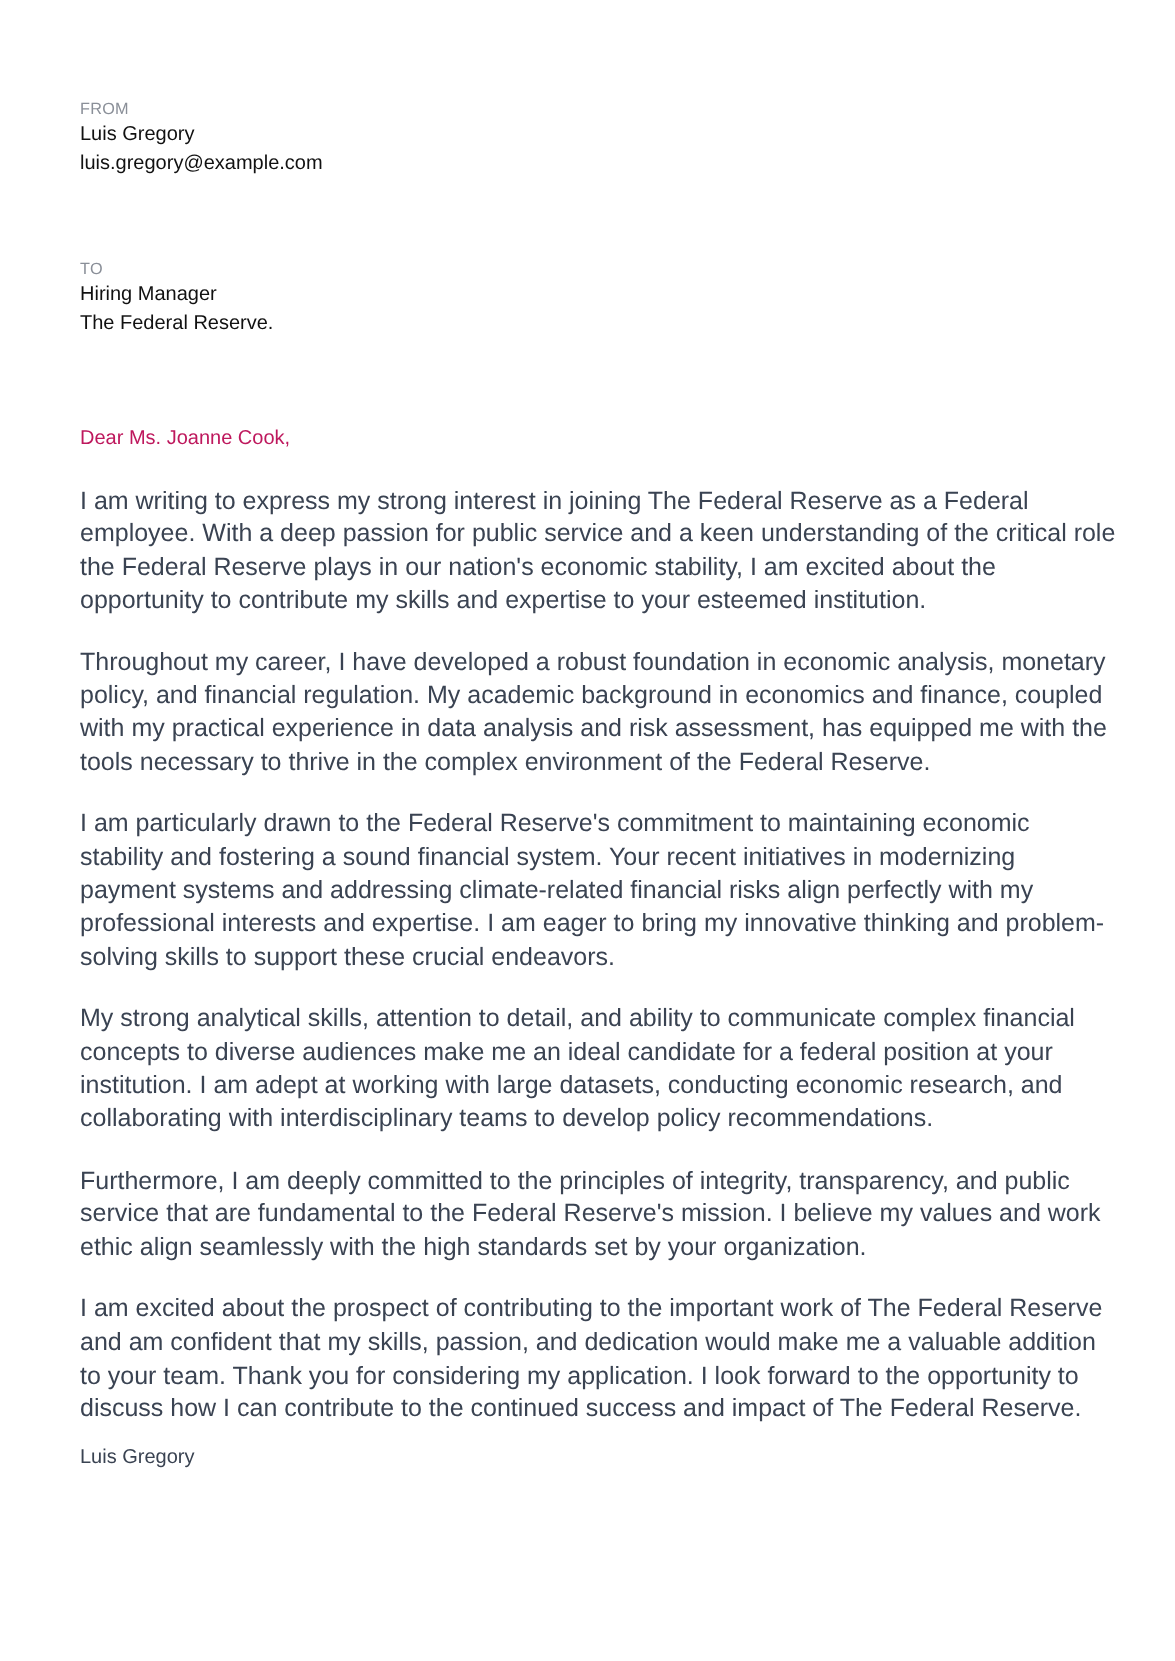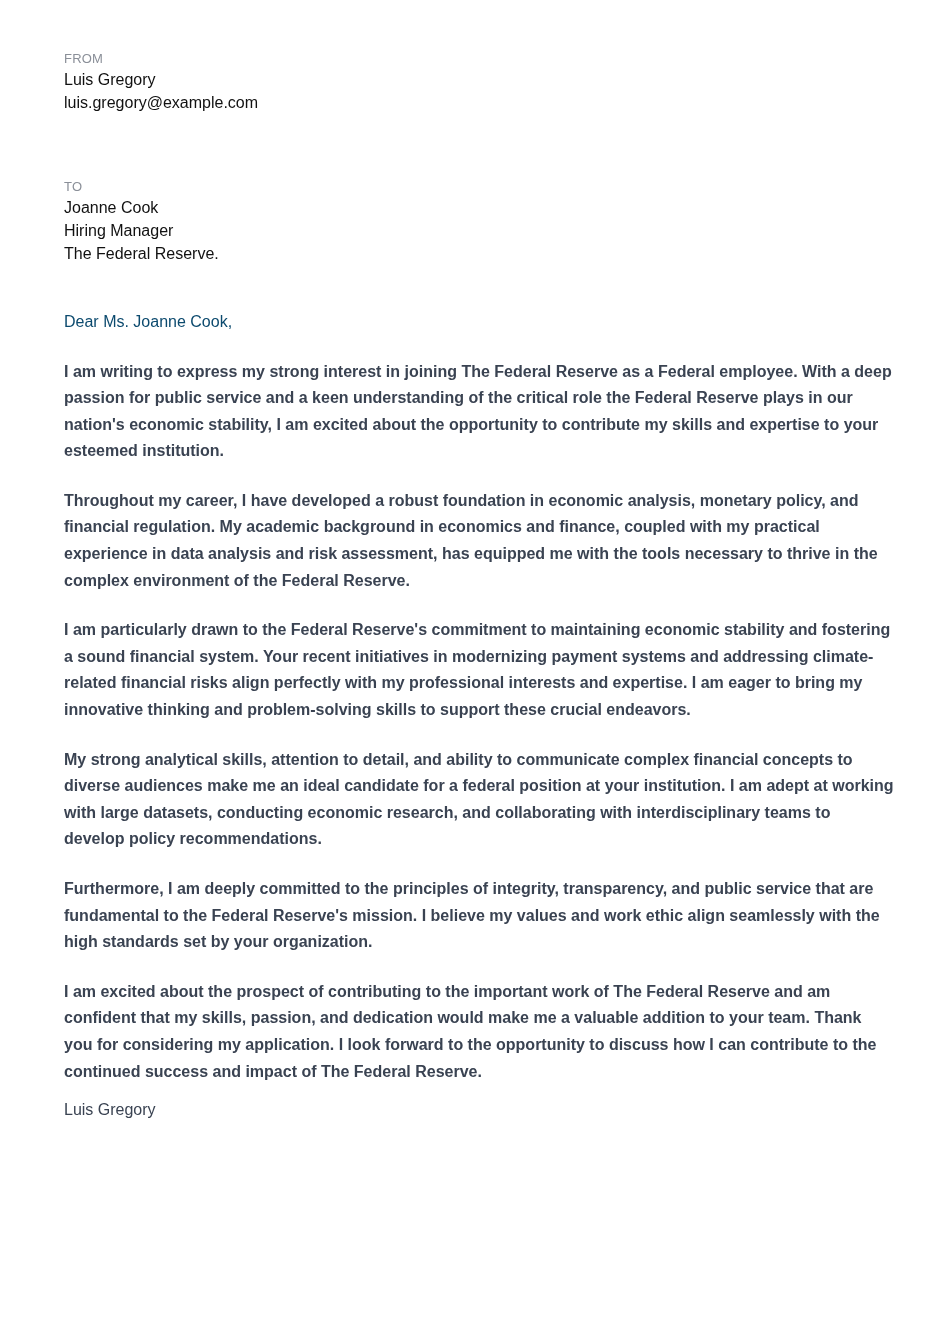--- a/index.html
+++ b/index.html
@@ -10,49 +10,48 @@
     body {
       width: 940px;
       height: 1329px;
       position: relative;
       overflow: hidden;
       font-family: "Liberation Sans", sans-serif;
     }
     .page {
       position: absolute;
       left: 64px;
-      top: 48px;
+      top: 76px;
       width: 830px;
     }
     .label {
       font-size: 13px;
       color: #8a8f98;
       line-height: 18px;
       text-transform: uppercase;
       letter-spacing: 0.2px;
     }
     .contact-line {
       font-size: 16px;
       color: #111111;
       line-height: 23px;
     }
     .block-from { margin-top: 2px; }
     .block-to { margin-top: 64px; }
     .salutation {
-      margin-top: 44px;
+      margin-top: 68px;
       font-size: 16px;
-      color: #0c4a6e;
+      color: #be185d;
       line-height: 26.5px;
     }
     .para {
       margin-top: 23px;
-      font-size: 16px;
+      font-size: 20px;
       color: #3a4352;
       line-height: 26.6px;
-      font-weight: bold;
     }
     .closing {
       margin-top: 23px;
       font-size: 16px;
       color: #3a4352;
       line-height: 26.5px;
     }
     .signature {
       margin-top: 12px;
       font-size: 16px;
@@ -66,21 +65,20 @@
 <div class="page">
 
   <div class="block-from">
     <div class="label">FROM</div>
     <div class="contact-line">Luis Gregory</div>
     <div class="contact-line">luis.gregory@example.com</div>
   </div>
 
   <div class="block-to">
     <div class="label">TO</div>
-    <div class="contact-line">Joanne Cook</div>
     <div class="contact-line">Hiring Manager</div>
     <div class="contact-line">The Federal Reserve.</div>
   </div>
 
   <div class="salutation">Dear Ms. Joanne Cook,</div>
 
   <p class="para" style="margin-bottom:0">I am writing to express my strong interest in joining The Federal Reserve as a Federal employee. With a deep passion for public service and a keen understanding of the critical role the Federal Reserve plays in our nation's economic stability, I am excited about the opportunity to contribute my skills and expertise to your esteemed institution.</p>
   <p class="para" style="margin-bottom:0">Throughout my career, I have developed a robust foundation in economic analysis, monetary policy, and financial regulation. My academic background in economics and finance, coupled with my practical experience in data analysis and risk assessment, has equipped me with the tools necessary to thrive in the complex environment of the Federal Reserve.</p>
   <p class="para" style="margin-bottom:0">I am particularly drawn to the Federal Reserve's commitment to maintaining economic stability and fostering a sound financial system. Your recent initiatives in modernizing payment systems and addressing climate-related financial risks align perfectly with my professional interests and expertise. I am eager to bring my innovative thinking and problem-solving skills to support these crucial endeavors.</p>
   <p class="para" style="margin-bottom:0">My strong analytical skills, attention to detail, and ability to communicate complex financial concepts to diverse audiences make me an ideal candidate for a federal position at your institution. I am adept at working with large datasets, conducting economic research, and collaborating with interdisciplinary teams to develop policy recommendations.</p>

